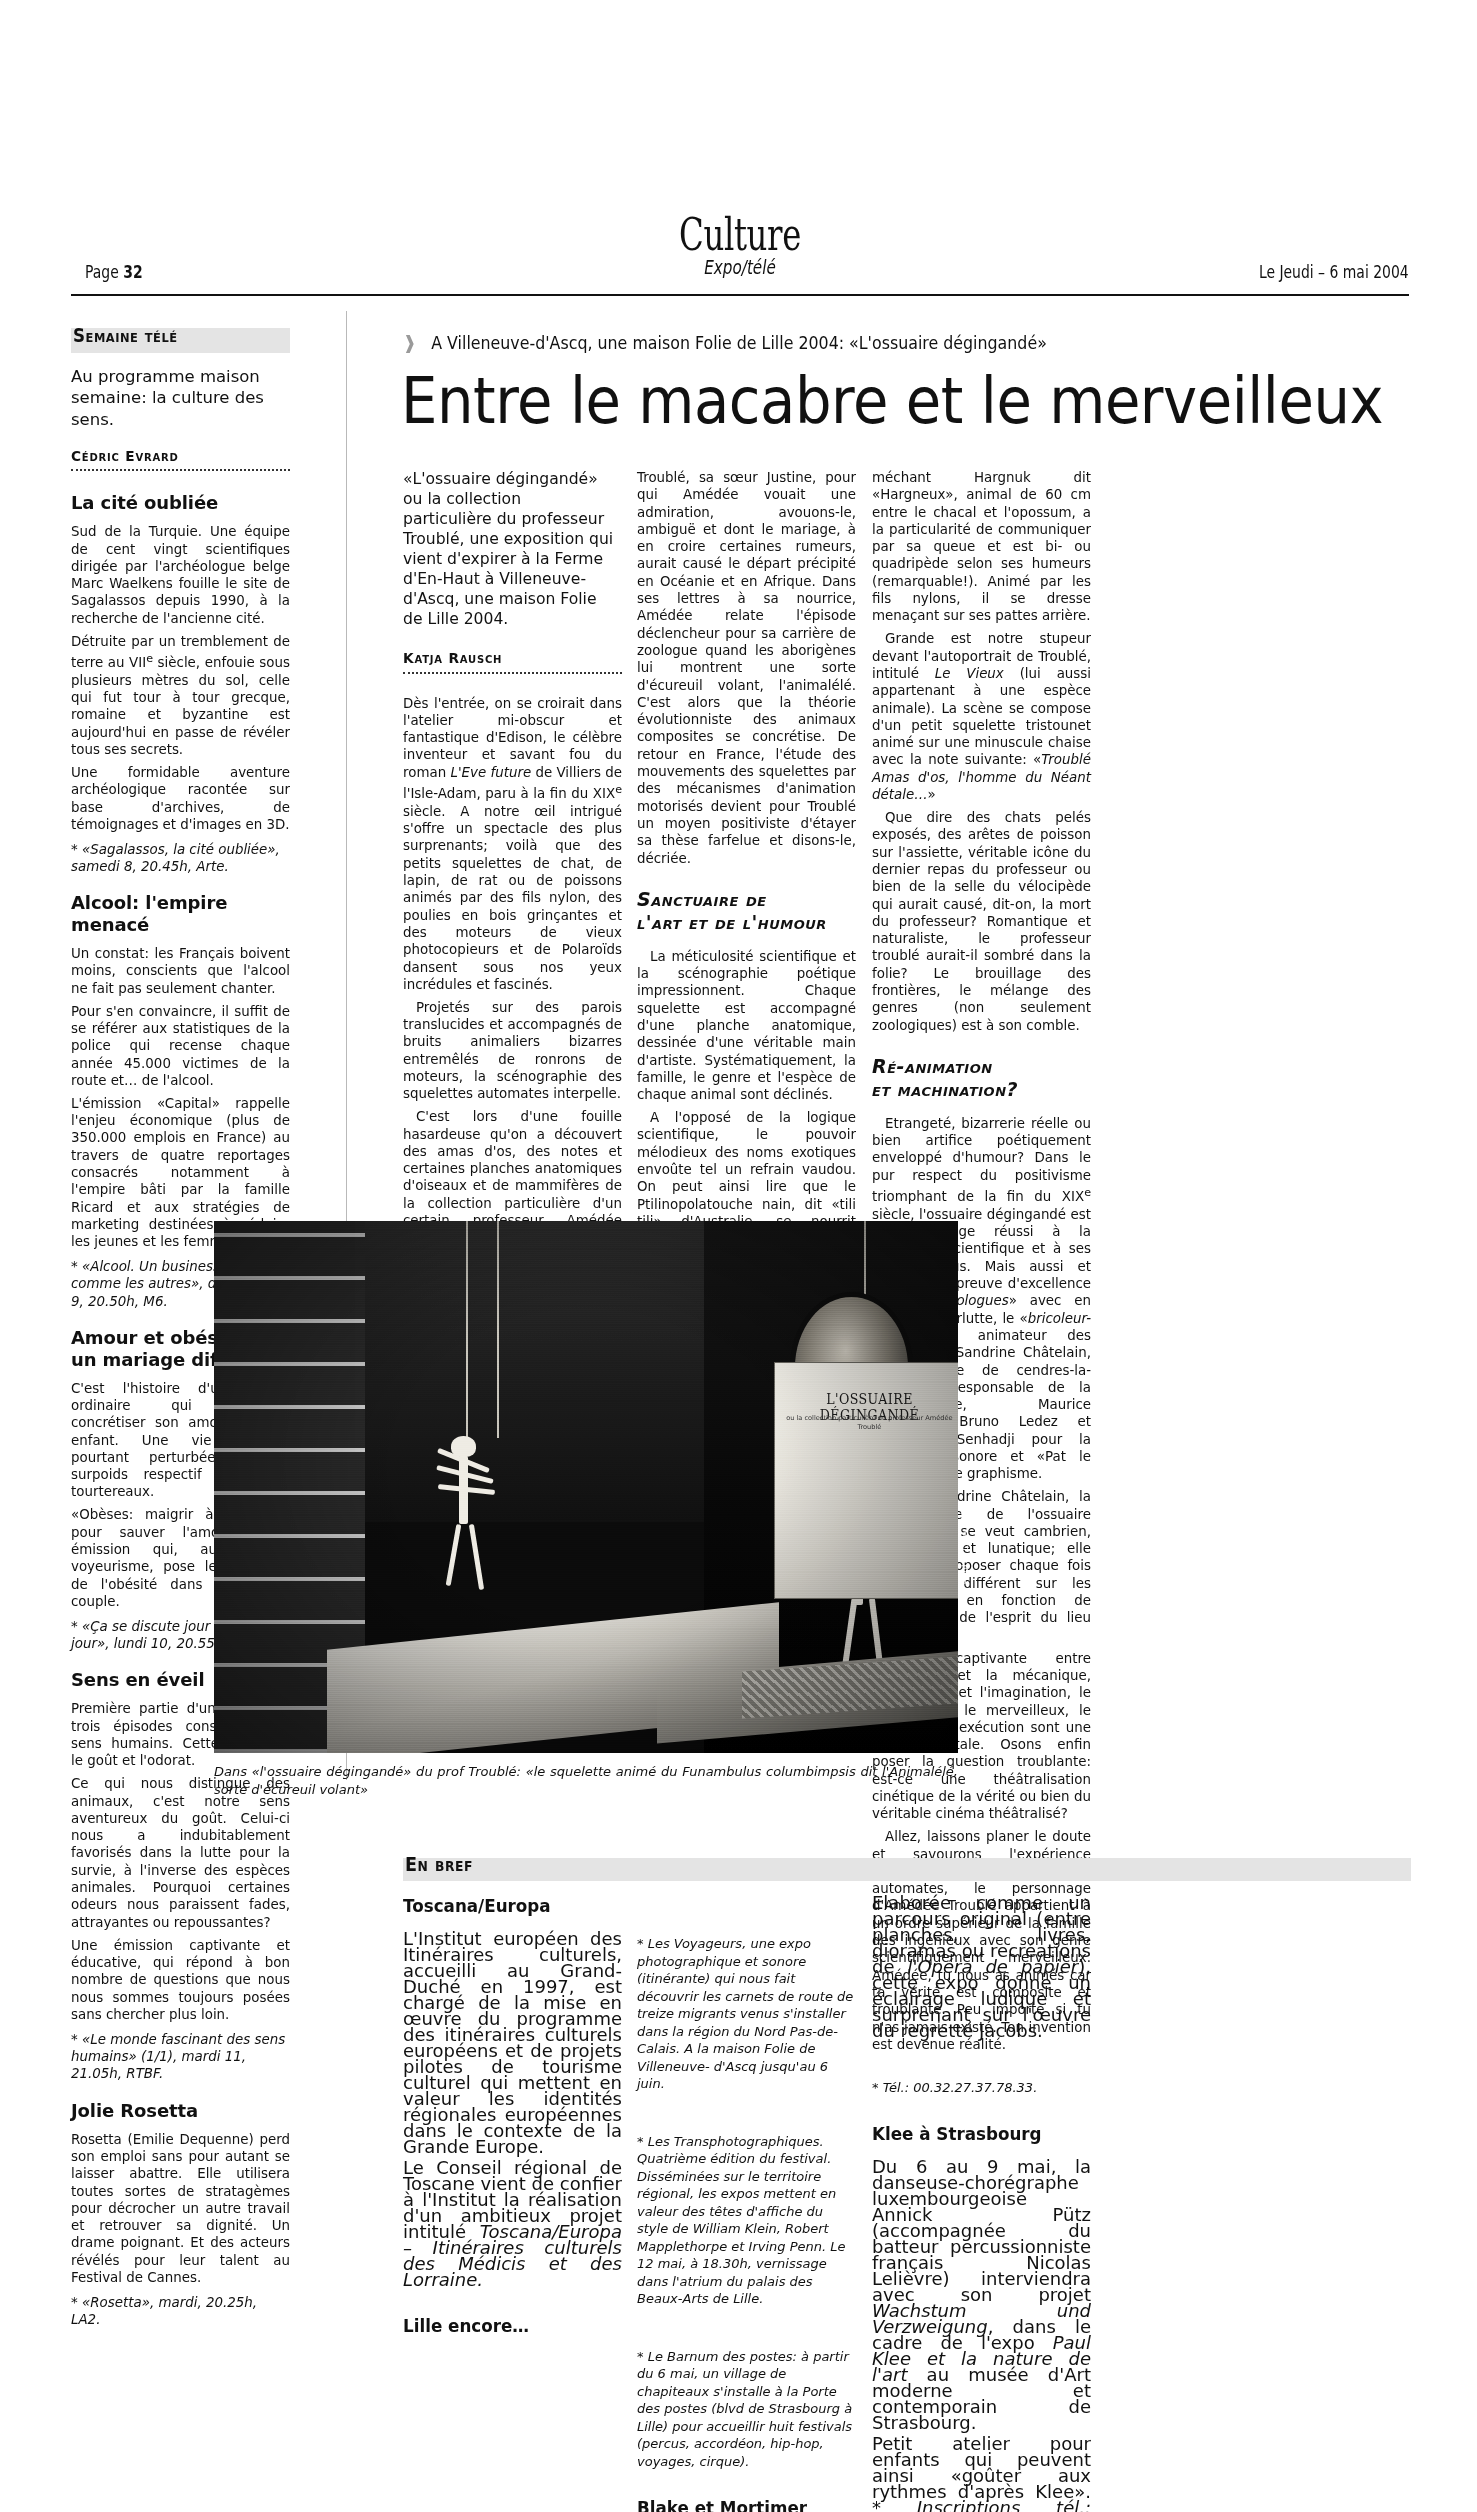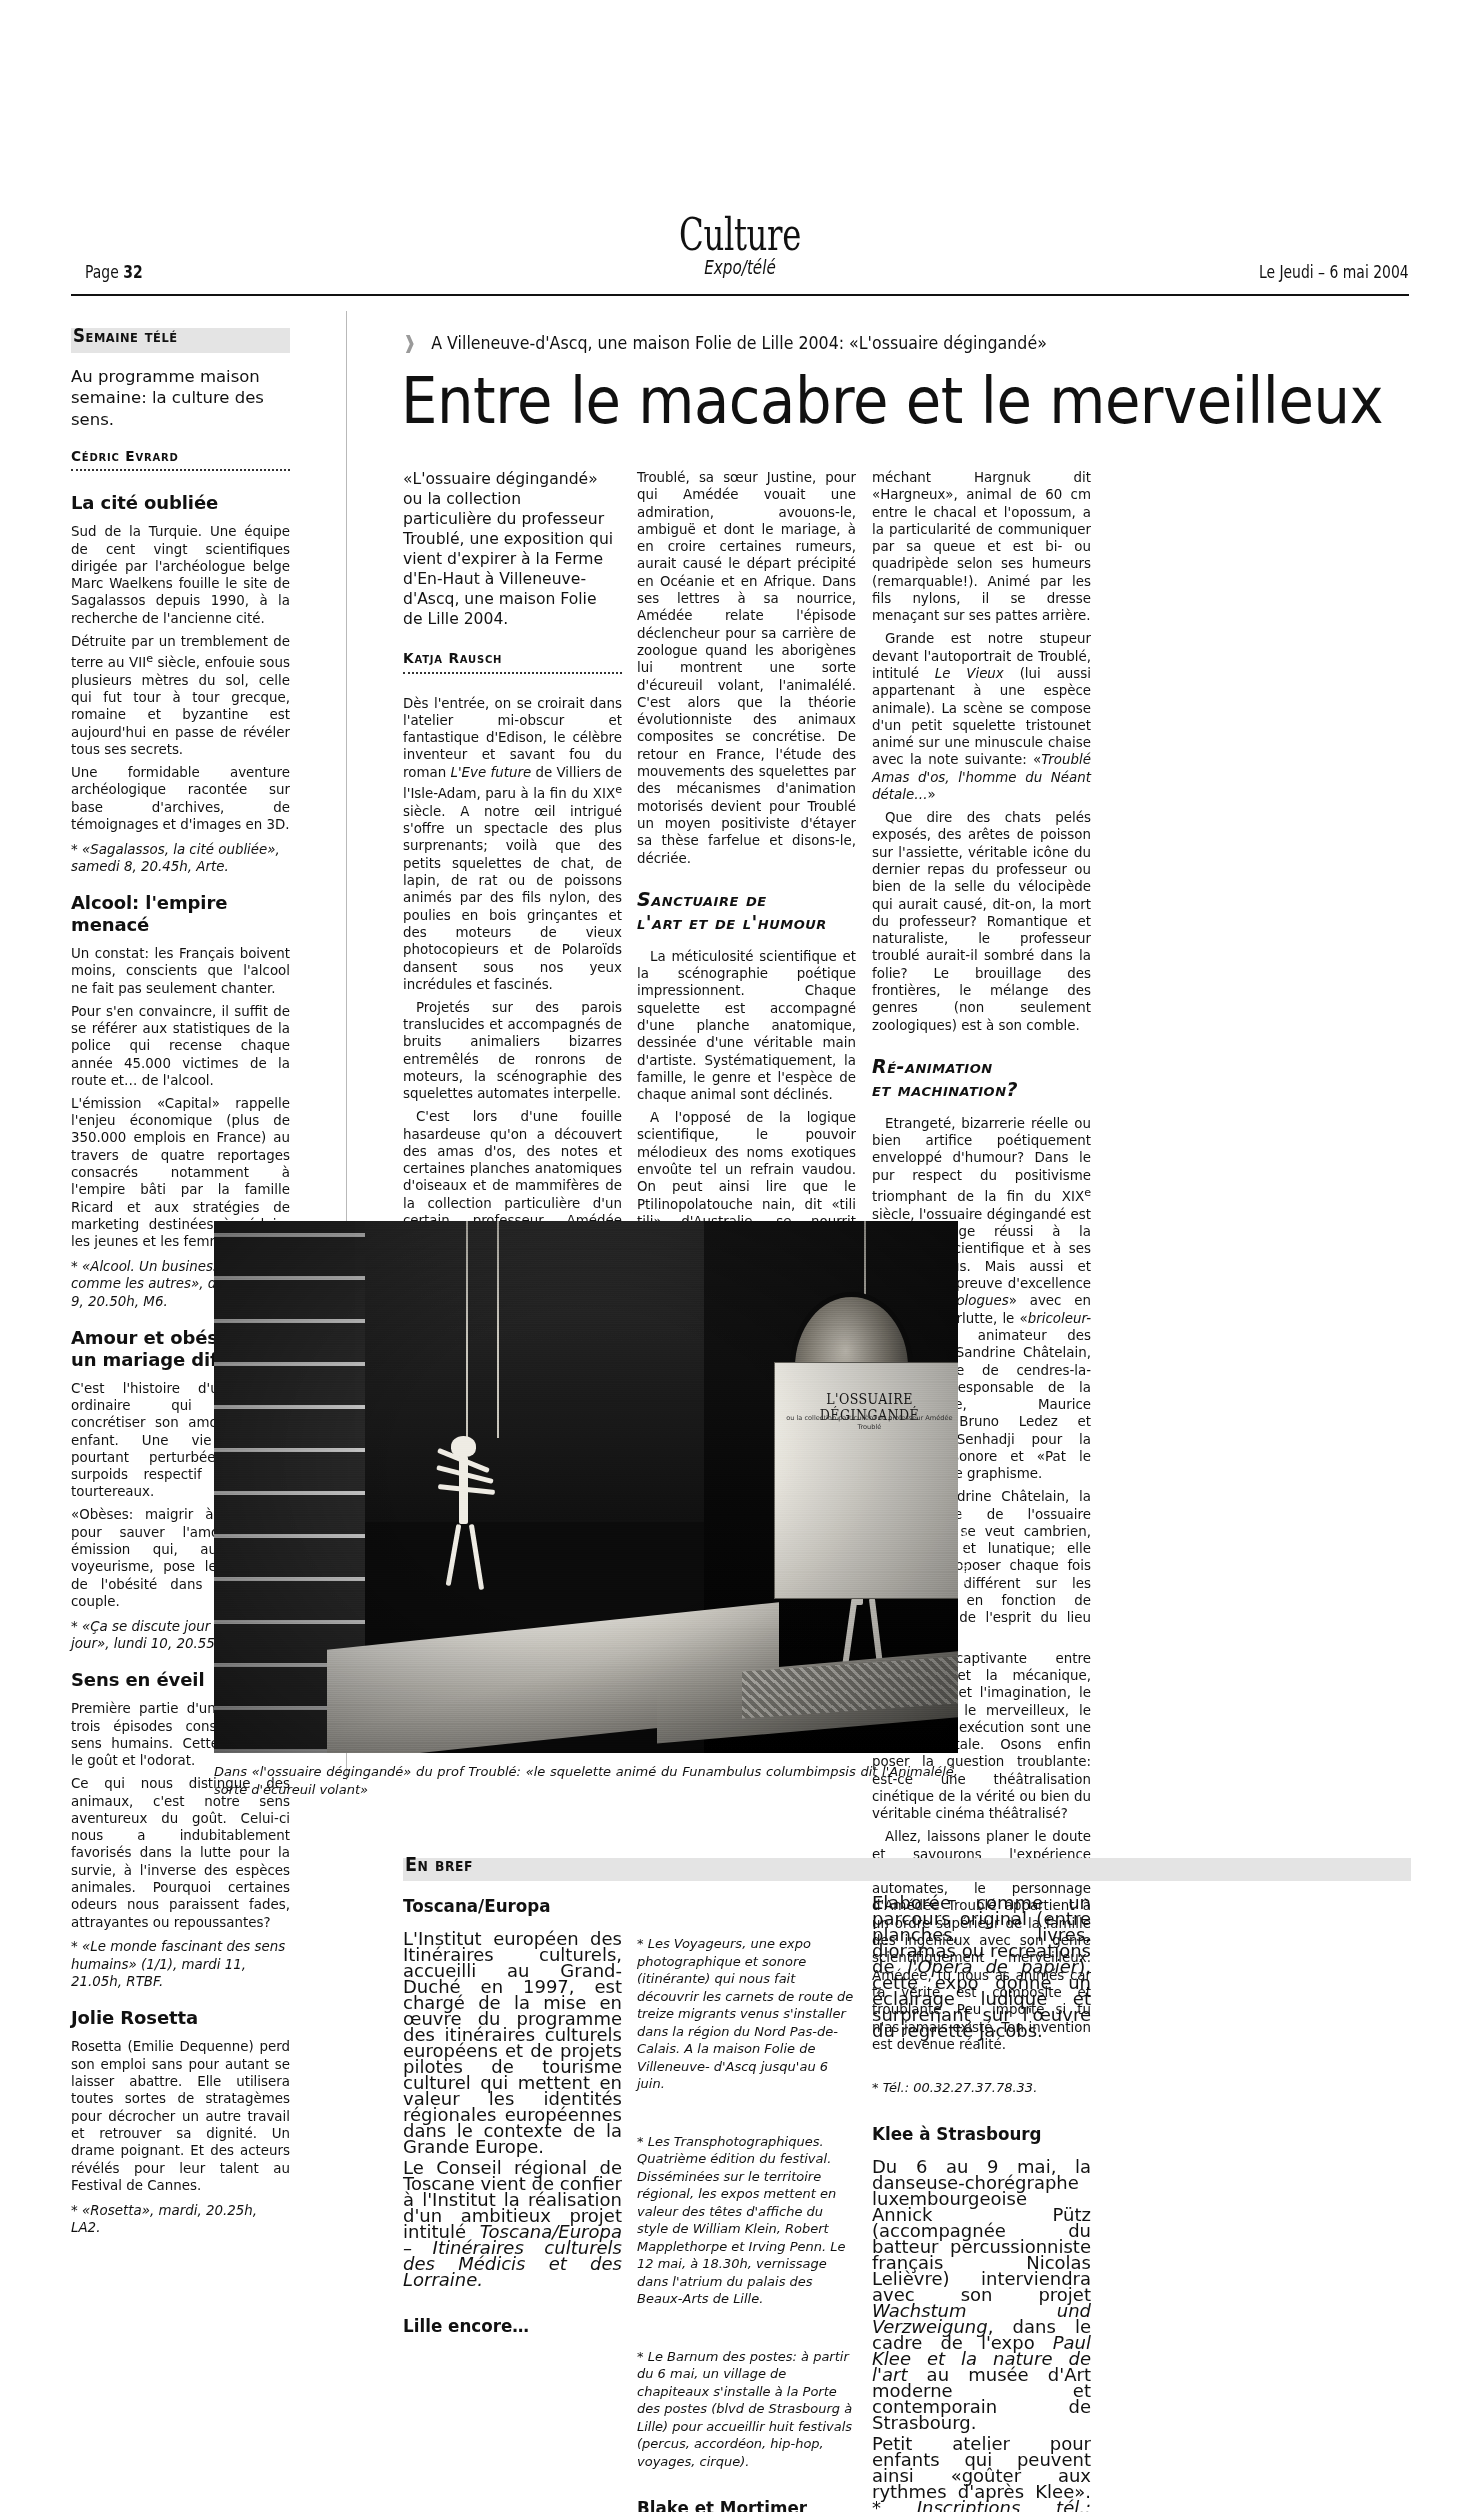--- a/index.html
+++ b/index.html
@@ -360,20 +360,21 @@
         <div class="body-txt">Pour s'en convaincre, il suffit de se référer aux statistiques de la police qui recense chaque année 45.000 victimes de la route et… de l'alcool.</div>
         <div class="body-txt">L'émission «Capital» rappelle l'enjeu économique (plus de 350.000 emplois en France) au travers de quatre reportages consacrés notamment à l'empire bâti par la famille Ricard et aux stratégies de marketing destinées à séduire les jeunes et les femmes.</div>
         <div class="note">* «Alcool. Un business pas comme les autres», dimanche 9, 20.50h, M6.</div>
         <div class="sub-h">Amour et obésité:<br>un mariage difficile</div>
         <div class="body-txt">C'est l'histoire d'un couple ordinaire qui souhaite concrétiser son amour par un enfant. Une vie sexuelle pourtant perturbée par le surpoids respectif des deux tourtereaux.</div>
         <div class="body-txt">«Obèses: maigrir à tout prix pour sauver l'amour». Une émission qui, au-delà du voyeurisme, pose le problème de l'obésité dans la vie de couple.</div>
         <div class="note">* «Ça se discute jour après jour», lundi 10, 20.55h, Arte.</div>
         <div class="sub-h">Sens en éveil</div>
         <div class="body-txt">Première partie d'une série de trois épisodes consacrés aux sens humains. Cette semaine: le goût et l'odorat.</div>
         <div class="body-txt">Ce qui nous distingue des animaux, c'est notre sens aventureux du goût. Celui-ci nous a indubitablement favorisés dans la lutte pour la survie, à l'inverse des espèces animales. Pourquoi certaines odeurs nous paraissent fades, attrayantes ou repoussantes?</div>
+        <div class="body-txt">Une émission captivante et éducative, qui répond à bon nombre de questions que nous nous sommes toujours posées sans chercher plus loin.</div>
         <div class="note">* «Le monde fascinant des sens humains» (1/1), mardi 11, 21.05h, RTBF.</div>
         <div class="sub-h">Jolie Rosetta</div>
         <div class="body-txt">Rosetta (Emilie Dequenne) perd son emploi sans pour autant se laisser abattre. Elle utilisera toutes sortes de stratagèmes pour décrocher un autre travail et retrouver sa dignité. Un drame poignant. Et des acteurs révélés pour leur talent au Festival de Cannes.</div>
         <div class="note">* «Rosetta», mardi, 20.25h, LA2.</div>
       </div>
   </div>
 
   <div class="kicker">
     <span class="chev">❱</span><span>A Villeneuve-d'Ascq, une maison Folie de Lille 2004: «L'ossuaire dégingandé»</span>
   </div>

